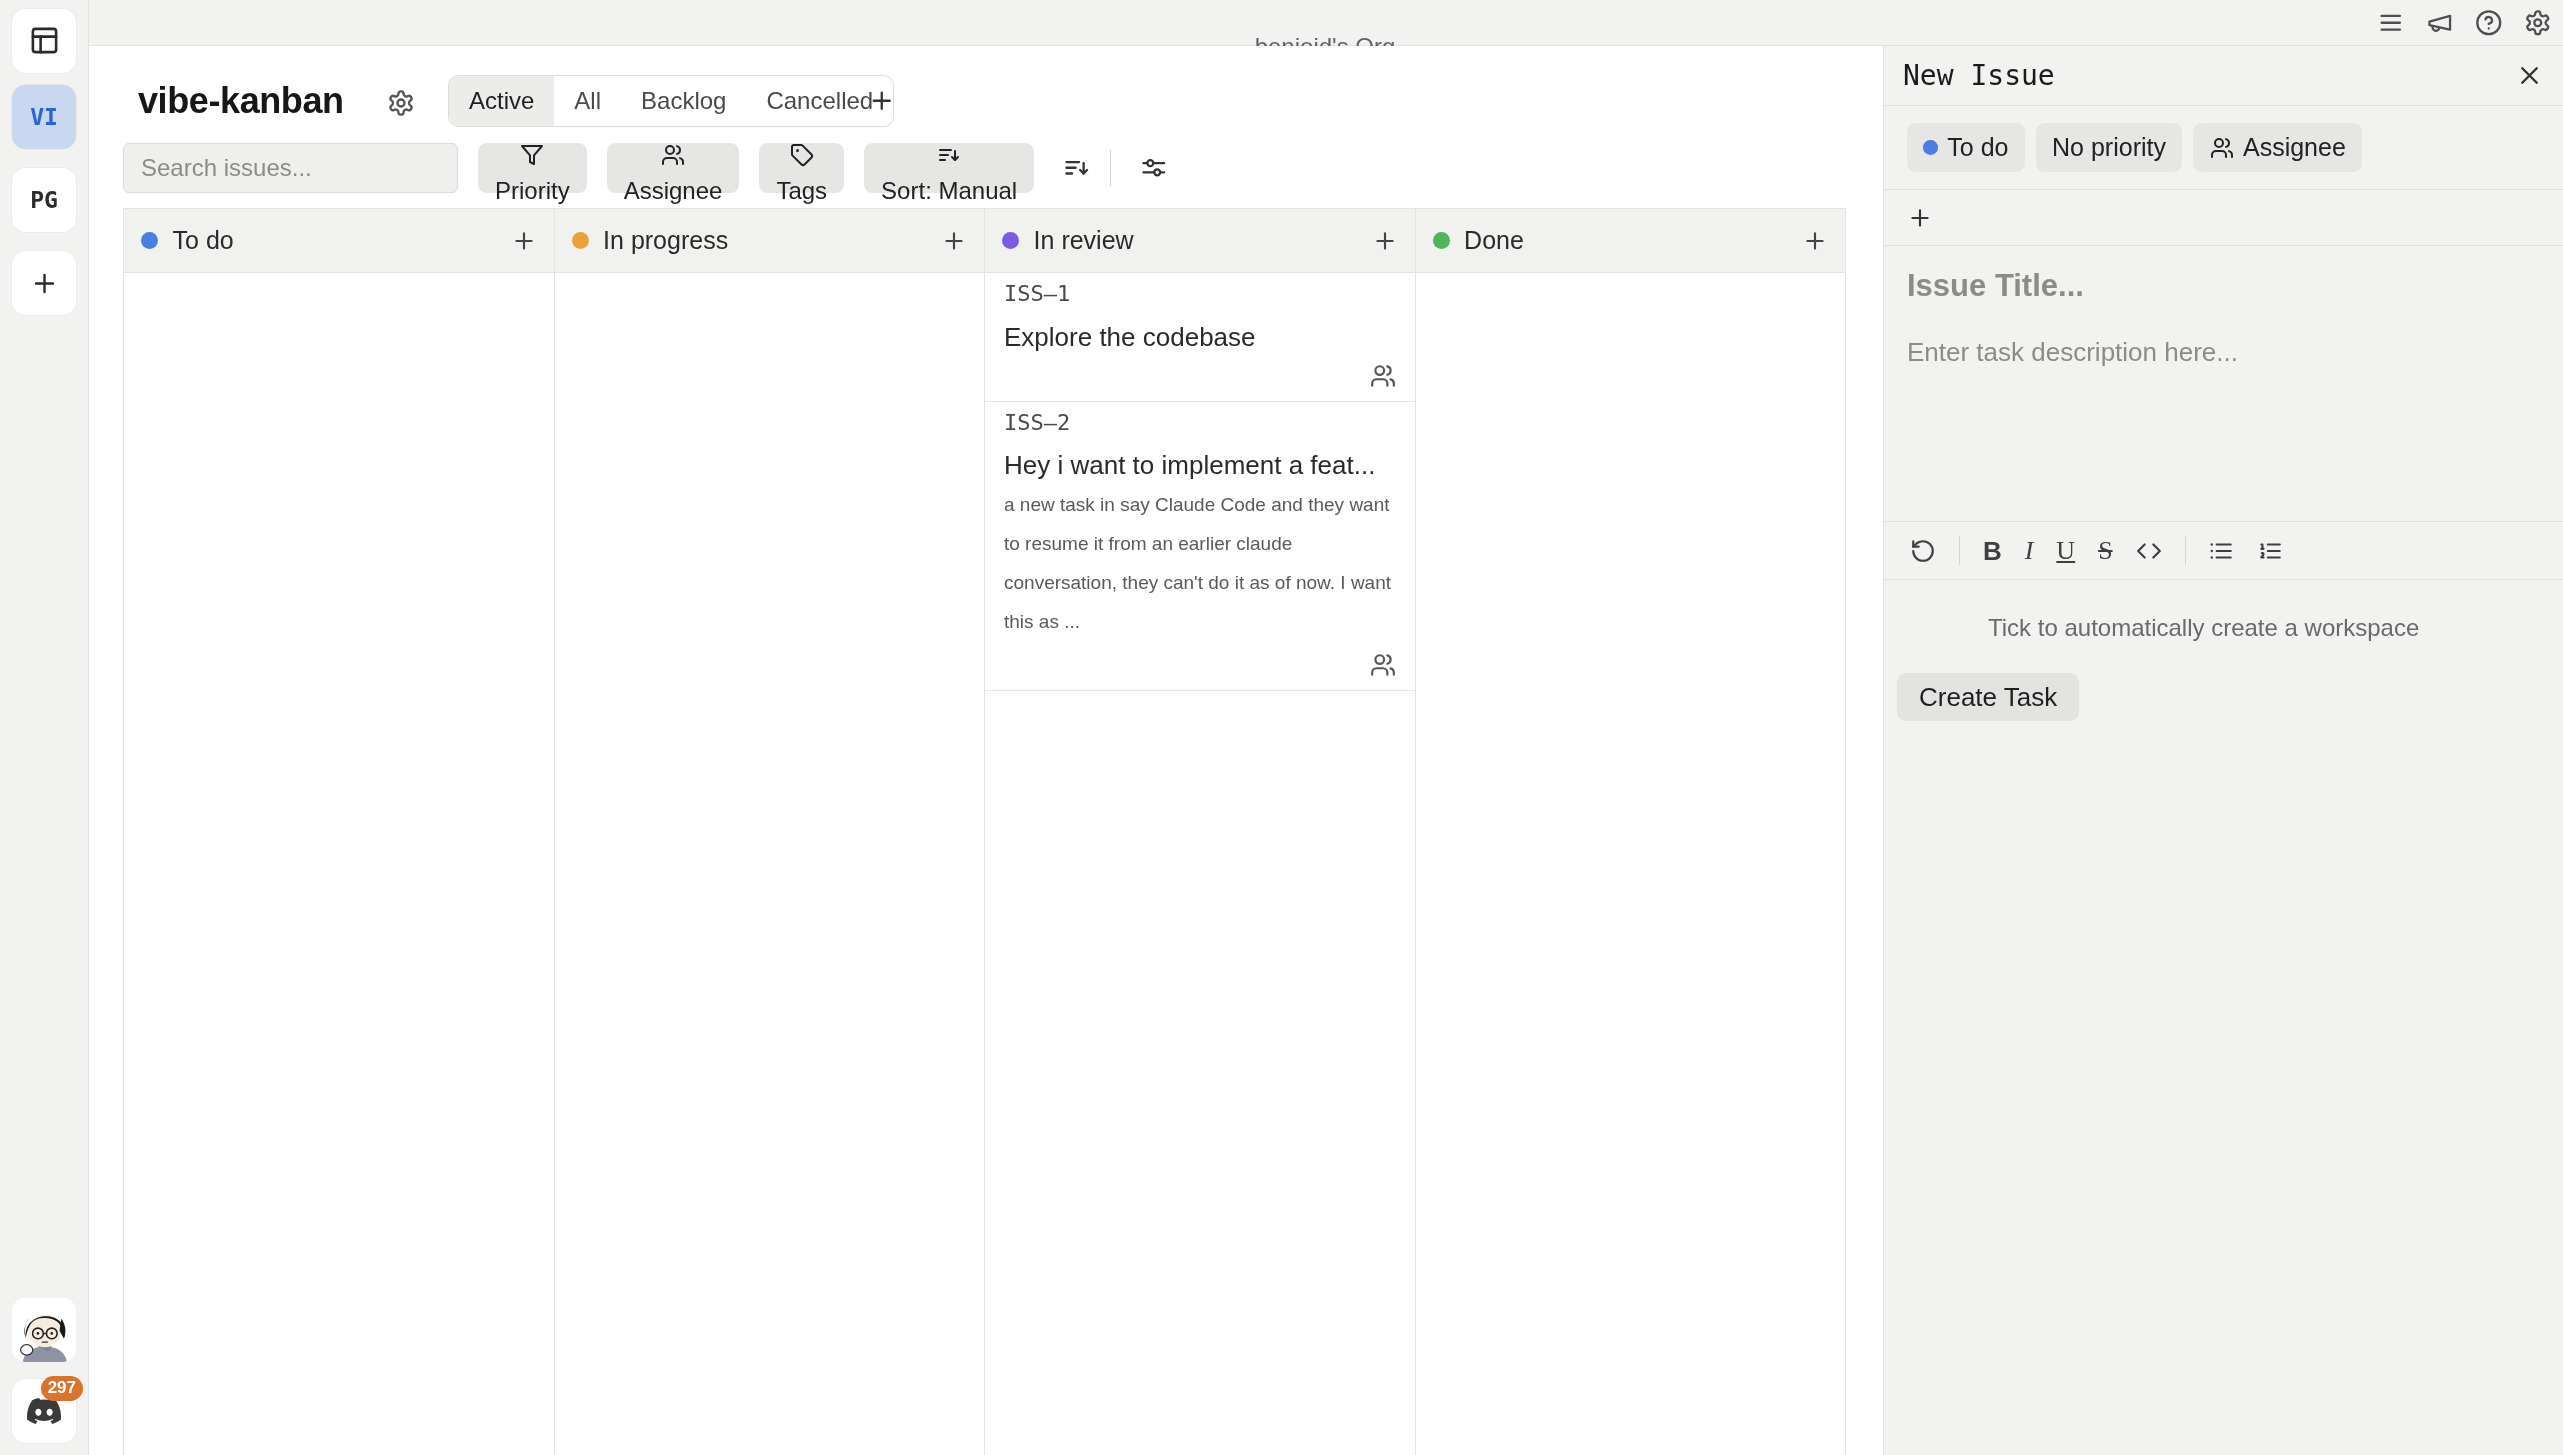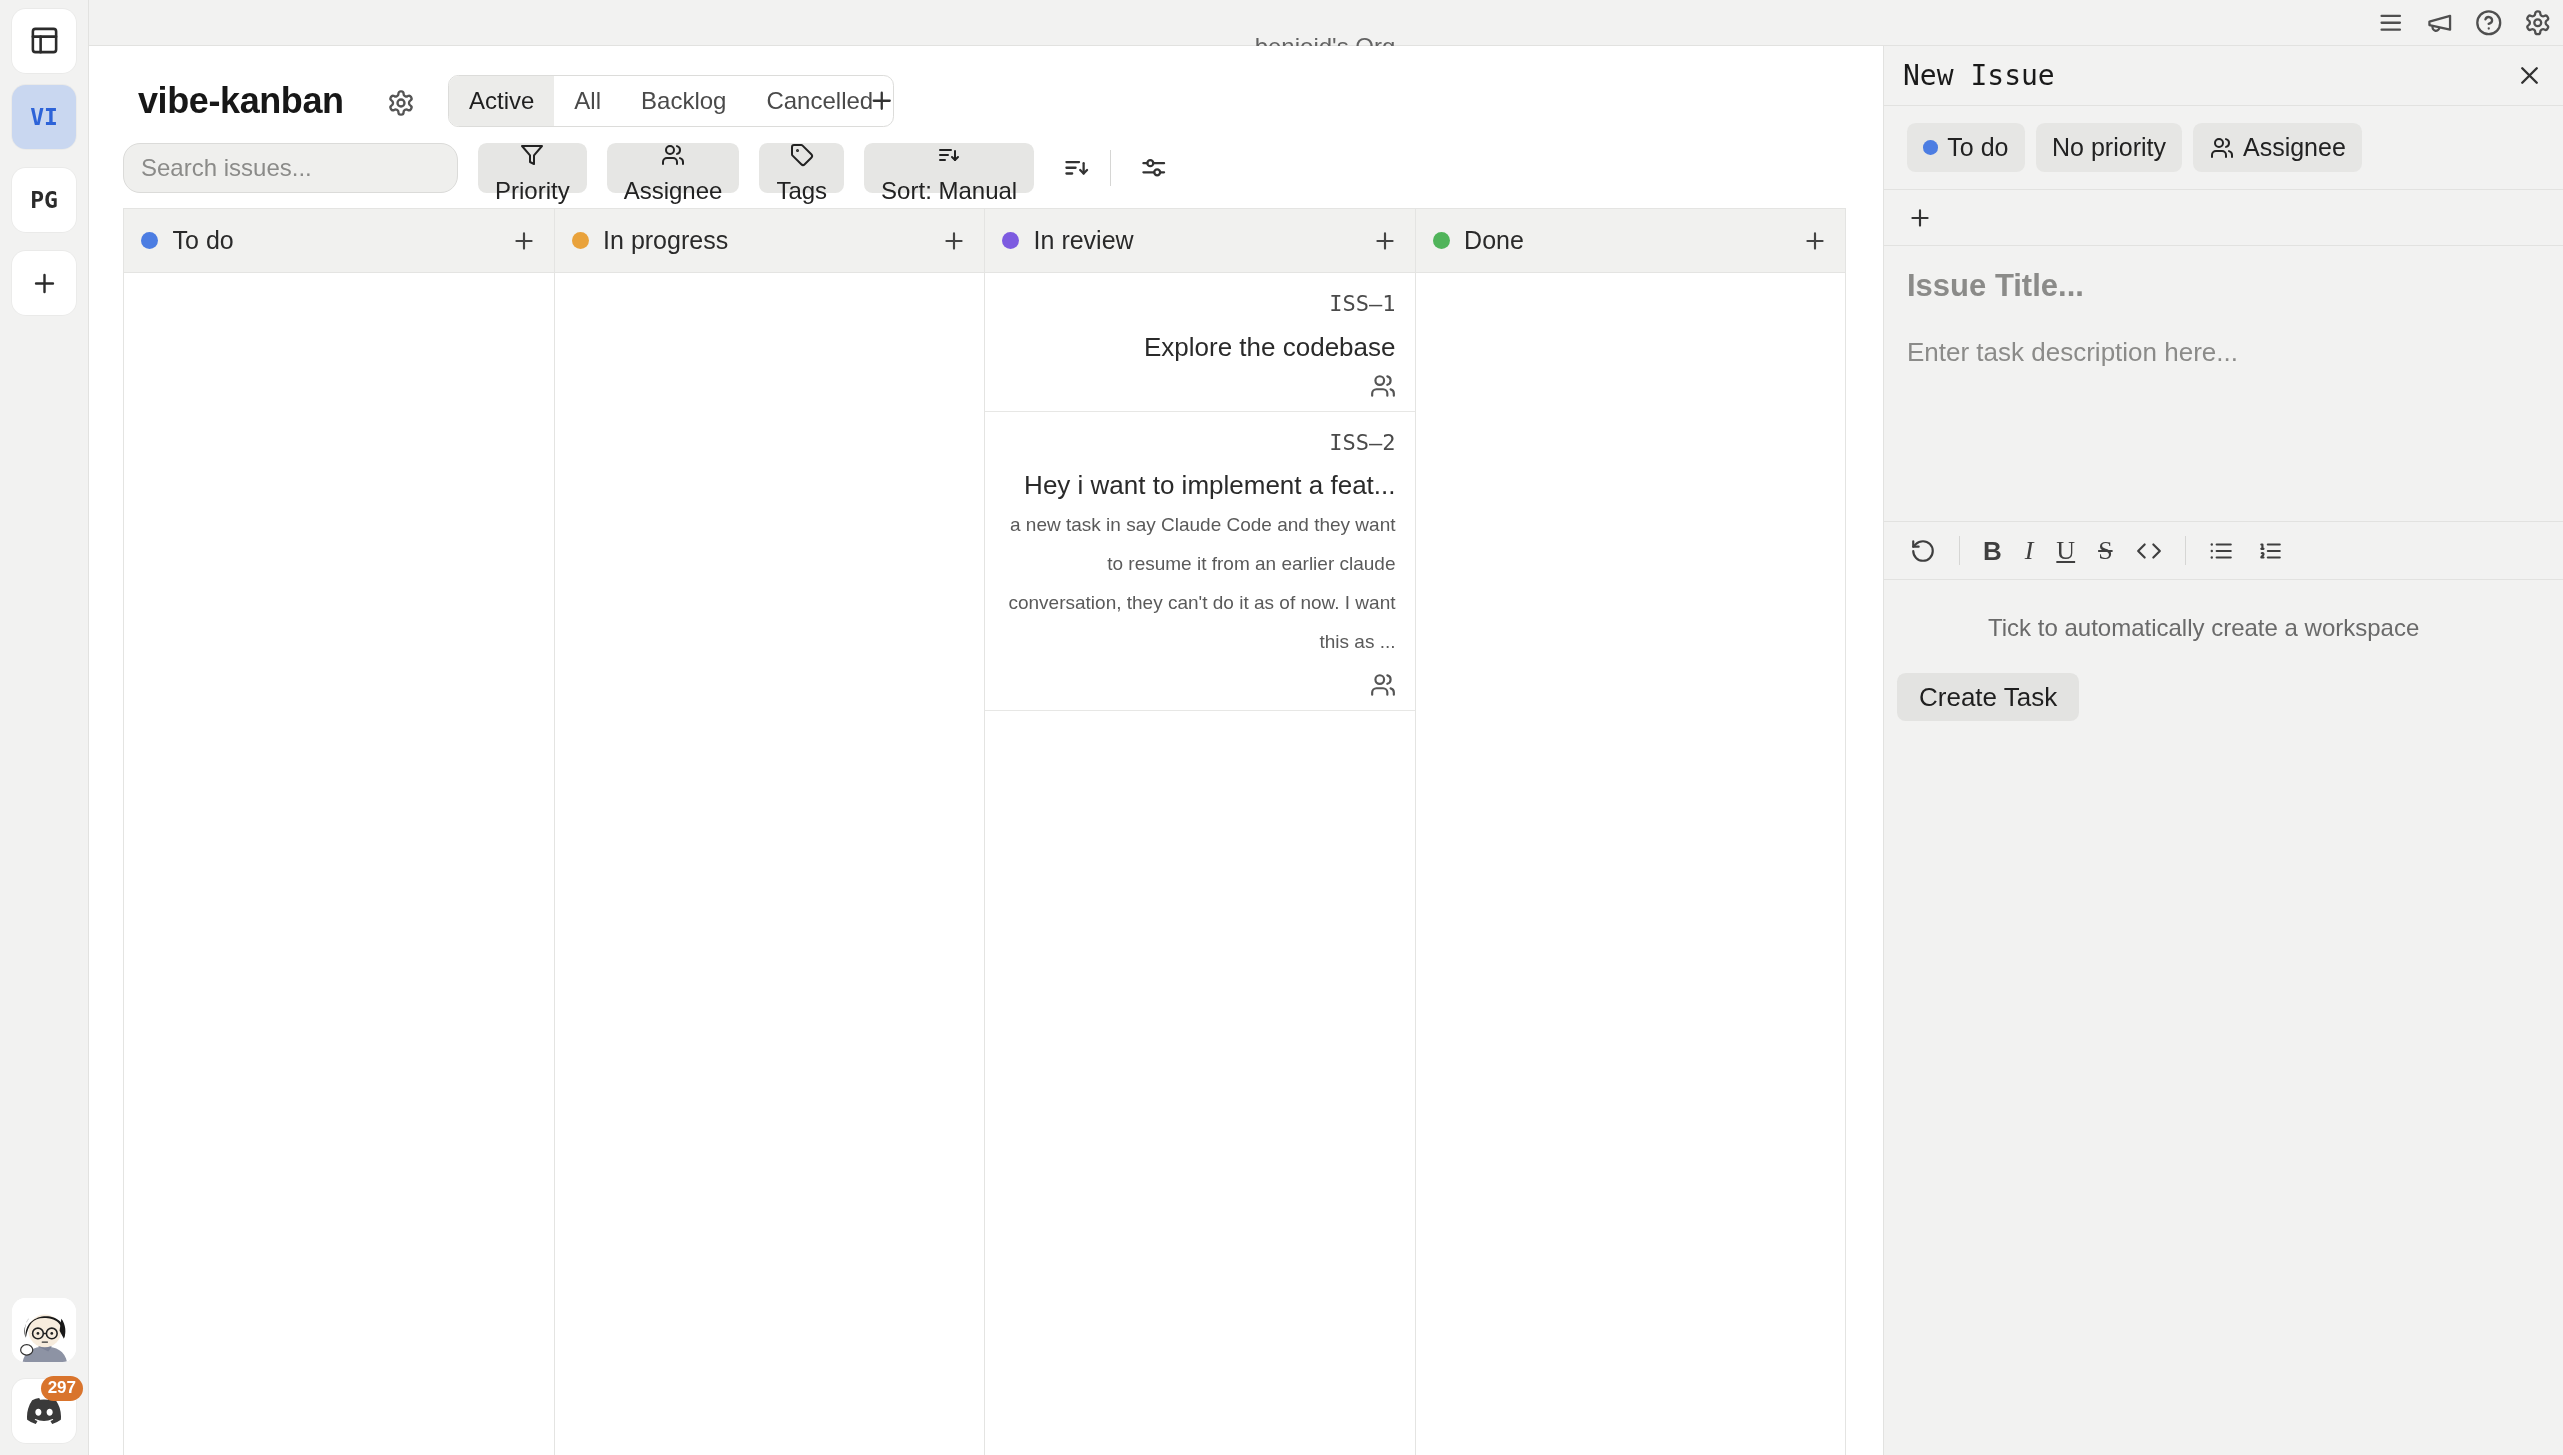--- a/index.html
+++ b/index.html
@@ -35,42 +35,42 @@
   .board{position:absolute;left:89px;top:46px;width:1672px;height:1409px;background:#fff;}
   .board-title{position:absolute;left:49px;top:34px;font-size:36px;font-weight:700;color:#171717;letter-spacing:-0.4px;}
   .board-gear{position:absolute;left:298px;top:43px;color:#555;}
   .tabs{position:absolute;left:359px;top:29px;height:52px;border:1.3px solid #dcdcda;border-radius:10.3px;
         background:#fff;display:flex;align-items:stretch;overflow:hidden;box-sizing:border-box;}
   .tab{display:flex;align-items:center;padding:0 20px;font-size:24px;color:#4a4a4a;cursor:pointer;}
   .tab-active{background:#ececea;color:#1f1f1f;font-weight:500;}
   .tabs-add{position:absolute;left:779px;top:41px;color:#333;}
 
   .filter-row{position:absolute;left:34px;top:97px;height:50px;display:flex;align-items:center;gap:20px;}
-  .search-input{width:335px;height:50px;box-sizing:border-box;border:1.3px solid #dbdbd9;border-radius:17px;
+  .search-input{width:335px;height:50px;box-sizing:border-box;border:1.3px solid #dbdbd9;border-radius:6px;
                 background:#efefed;padding:1px 17px;font-size:24px;color:#1f1f1f;
                 font-family:"Liberation Sans",sans-serif;outline:none;}
   .search-input::placeholder{color:#8b8b89;}
   .filter-btn{height:50px;display:flex;align-items:center;gap:10.3px;background:#e6e6e4;border:none;
               border-radius:8.6px;padding:0 17px;font-size:24px;color:#222;cursor:pointer;
               font-family:"Liberation Sans",sans-serif;flex-direction:column;}
   .chev{color:#555;}
   .bare-btn{background:none;border:none;color:#333;padding:0;margin-left:8.6px;cursor:pointer;}
   .vdiv{width:0.9px;height:36px;background:#d6d6d4;}
 
   .columns{position:absolute;left:34px;top:162px;width:1723px;height:1247px;display:flex;
            border:0.9px solid #e4e4e2;border-bottom:none;box-sizing:border-box;}
   .column{flex:1 1 0;border-right:0.9px solid #e4e4e2;display:flex;flex-direction:column;min-width:0;}
   .column:last-child{border-right:none;}
   .col-header{height:64px;background:#f1f1ef;border-bottom:0.9px solid #e4e4e2;display:flex;
               align-items:center;padding:0 17px;box-sizing:border-box;}
   .dot{width:17px;height:17px;border-radius:50%;margin-right:14.6px;flex:none;}
   .col-name{font-size:25px;color:#2a2a2a;font-weight:500;}
   .col-add{margin-left:auto;color:#444;}
 
-  .card{border-bottom:0.9px solid #e7e7e5;padding:18px 19px 12px;cursor:pointer;background:#fff;text-align:right;}
+  .card{border-bottom:0.9px solid #e7e7e5;padding:8px 19px 12px;cursor:pointer;background:#fff;}
   .card-id{font-family:"DejaVu Sans Mono",monospace;font-size:22px;color:#4a4a4a;}
   .card-title{font-size:26px;color:#2a2a2a;font-weight:500;margin-top:15.5px;white-space:nowrap;overflow:hidden;}
   .card-desc{font-size:19px;color:#5a5a5a;line-height:39px;margin-top:4px;
              display:-webkit-box;-webkit-line-clamp:4;-webkit-box-orient:vertical;overflow:hidden;}
   .card-foot{display:flex;justify-content:flex-end;color:#555;margin-top:10.3px;}
 
   
   .panel{position:absolute;left:1883px;top:46px;width:680px;height:1409px;background:#f2f2f1;
          border-left:0.9px solid #e2e2e0;box-sizing:border-box;}
   .p-header{height:59px;border-bottom:0.9px solid #e2e2e0;display:flex;align-items:center;padding:0 19px 0 19px;text-align:right;}

